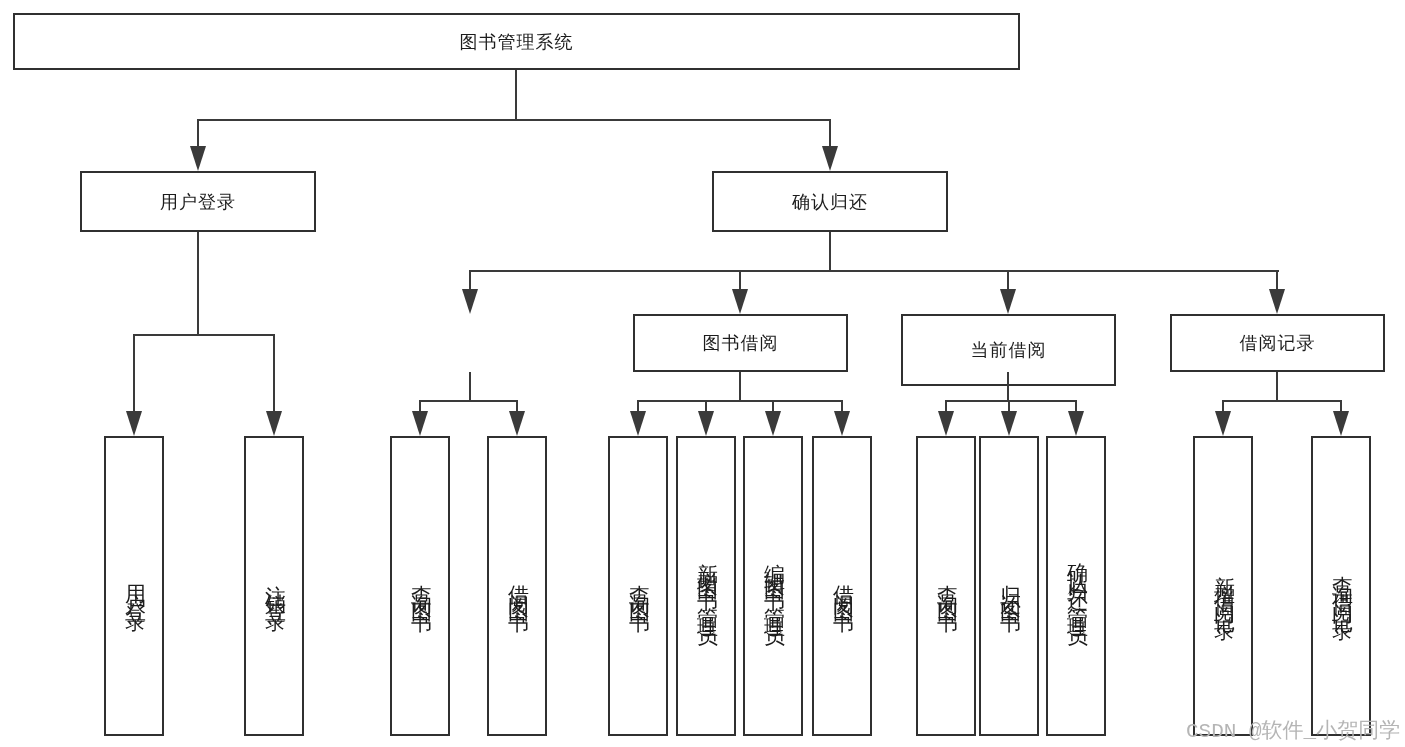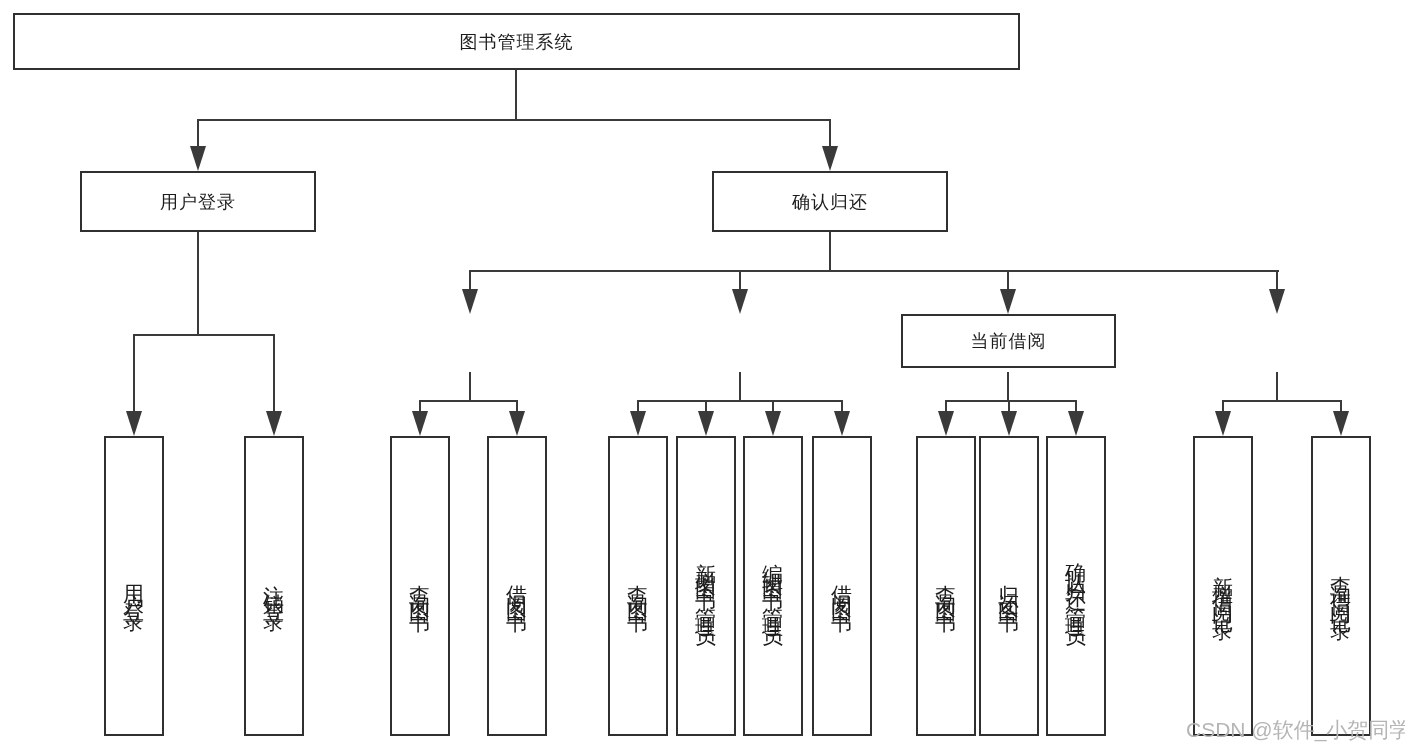--- a/index.html
+++ b/index.html
@@ -7,21 +7,21 @@
     --border:#303030;
     --text:#1c1c1c;
     --wm:#b5b5b5;
     --bg:#ffffff;
   }
   html,body{margin:0;padding:0;background:var(--bg);}
   .diagram{
     position:relative;
     width:1405px;height:747px;
     background:var(--bg);
-    font-family:Liberation Sans, sans-serif;
+    font-family:Liberation Mono, monospace;
     color:var(--text);
     overflow:hidden;
   }
   .box{
     position:absolute;
     box-sizing:border-box;
     border:2px solid var(--border);
     background:var(--bg);
     display:flex;align-items:center;justify-content:center;
     font-size:18px;
@@ -87,22 +87,28 @@
   <div class="hline" style="left:469px;top:270px;width:810px"></div>
   <div class="vline" style="left:469px;top:270px;height:22px"></div>
   <div class="vline" style="left:739px;top:270px;height:22px"></div>
   <div class="vline" style="left:1007px;top:270px;height:22px"></div>
   <div class="vline" style="left:1276px;top:270px;height:22px"></div>
   <div class="arrow" style="left:462px;top:289px"></div>
   <div class="arrow" style="left:732px;top:289px"></div>
   <div class="arrow" style="left:1000px;top:289px"></div>
   <div class="arrow" style="left:1269px;top:289px"></div>
 
-  <div class="box" style="left:901px;top:314px;width:215px;height:54px">
+  <div class="box" style="left:633px;top:314px;width:215px;height:58px">
+    <span>图书借阅</span>
+  </div>
+  <div class="box" style="left:901px;top:314px;width:215px;height:72px">
     <span>当前借阅</span>
+  </div>
+  <div class="box" style="left:1170px;top:314px;width:215px;height:58px">
+    <span>借阅记录</span>
   </div>
 
   <div class="vline" style="left:469px;top:372px;height:30px"></div>
   <div class="hline" style="left:419px;top:400px;width:99px"></div>
   <div class="vline" style="left:419px;top:400px;height:13px"></div>
   <div class="vline" style="left:516px;top:400px;height:13px"></div>
   <div class="arrow" style="left:412px;top:411px"></div>
   <div class="arrow" style="left:509px;top:411px"></div>
 
   <div class="vline" style="left:739px;top:372px;height:30px"></div>

